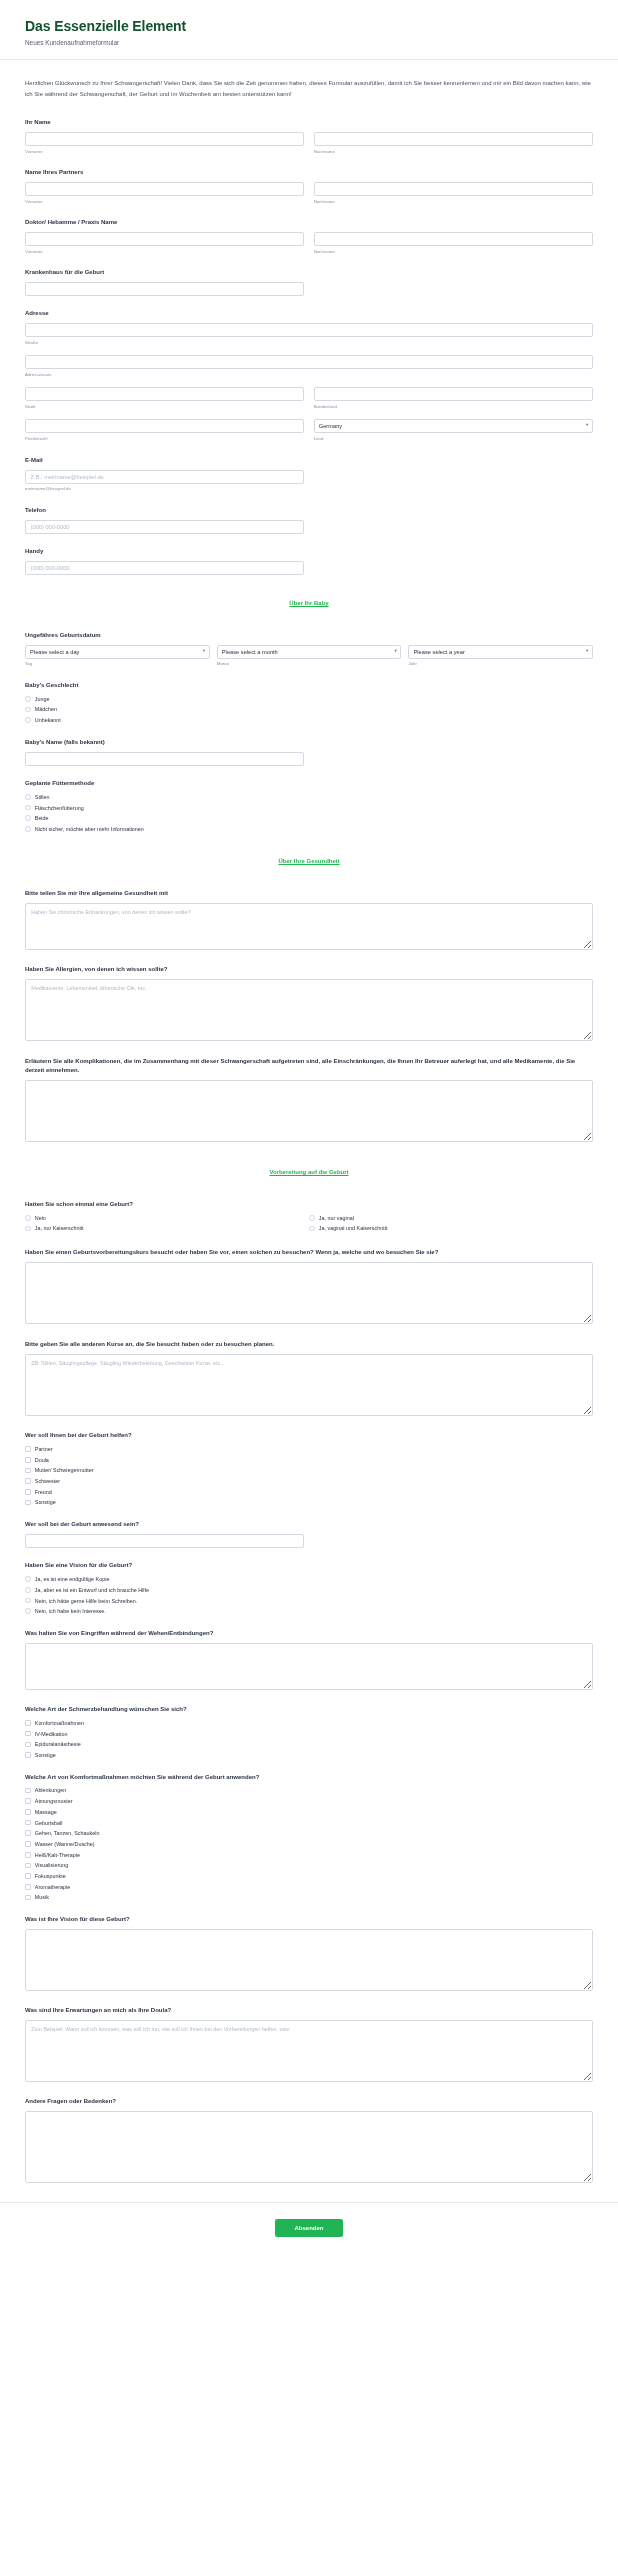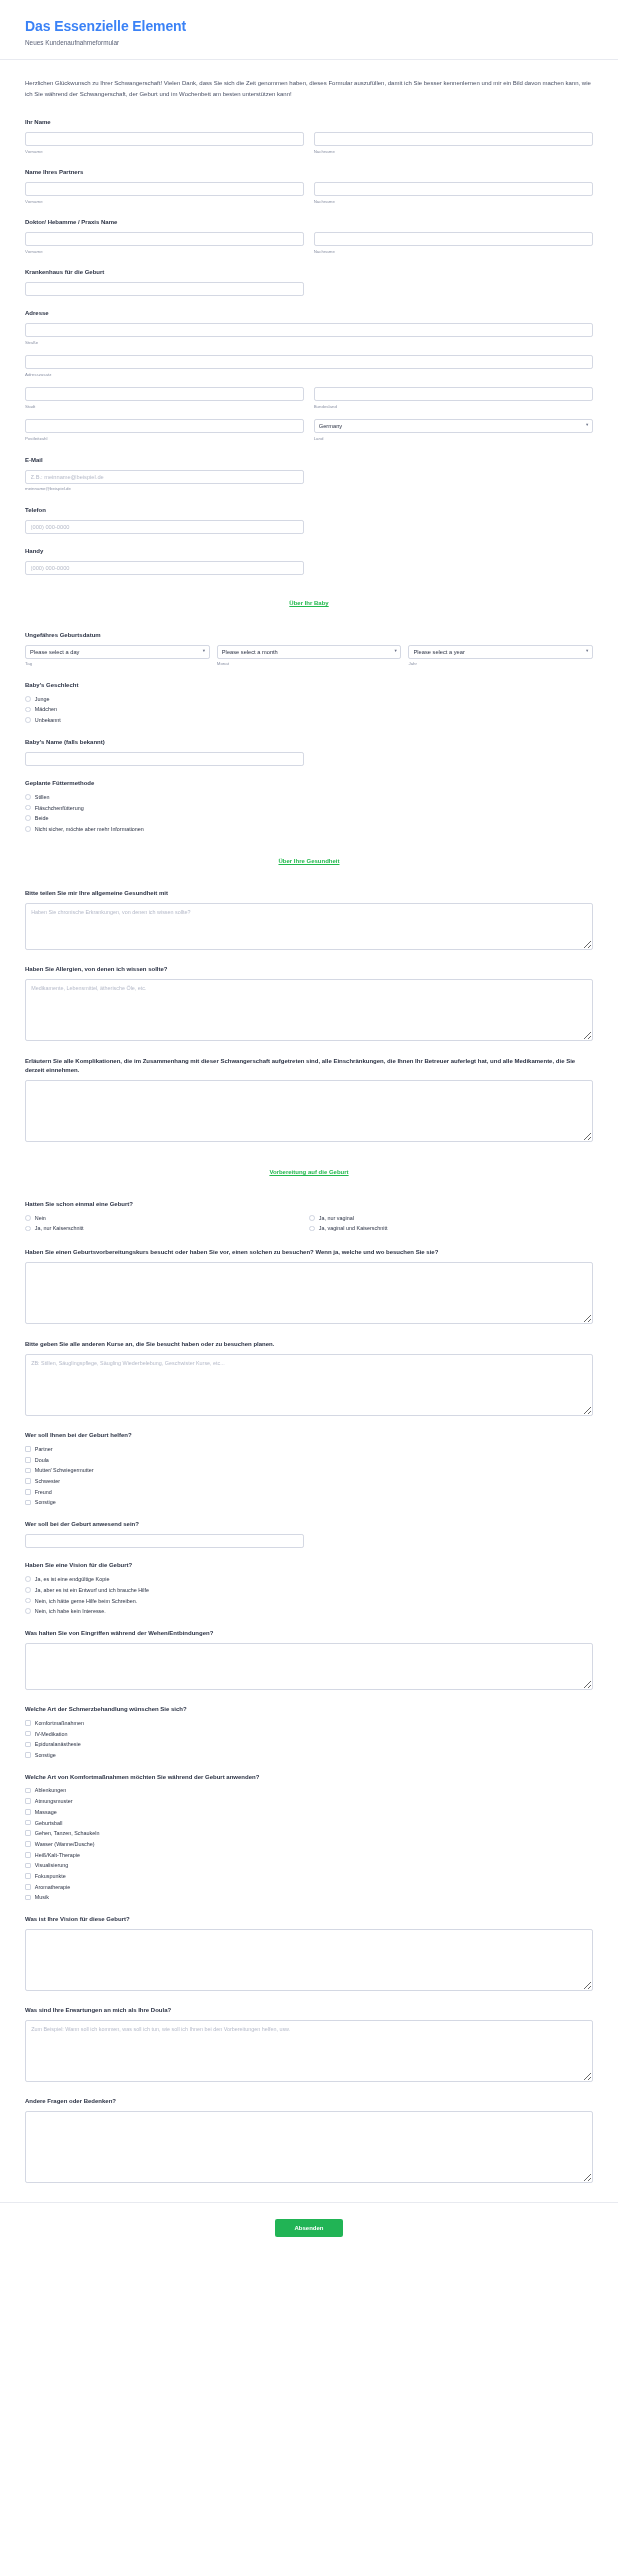--- a/index.html
+++ b/index.html
@@ -9,21 +9,21 @@
     font-family:"Liberation Sans", sans-serif;
     color:#2c3345;
     width:618px;
     margin:0 auto;
   }
   .form-wrap{width:618px;margin:0 auto;background:#fff;}
 
   
   .form-header{padding:17.5px 25px 13.4px 25px;border-bottom:0.5px solid #e8eaf0;}
   .form-title{
-    font-size:14px;font-weight:700;letter-spacing:-0.1px;color:#3b82f6;line-height:1.2;
+    font-size:14px;font-weight:700;letter-spacing:-0.1px;color:#14532d;line-height:1.2;
   }
   .form-subtitle{
     margin-top:4.6px;font-size:6.4px;font-weight:400;color:#5c6378;
   }
 
   
   .form-body{padding:17.5px 25px 0 25px;}
   .intro-text{
     font-size:6px;line-height:1.9;color:#4a5166;max-width:569px;
     margin-bottom:17.5px;

